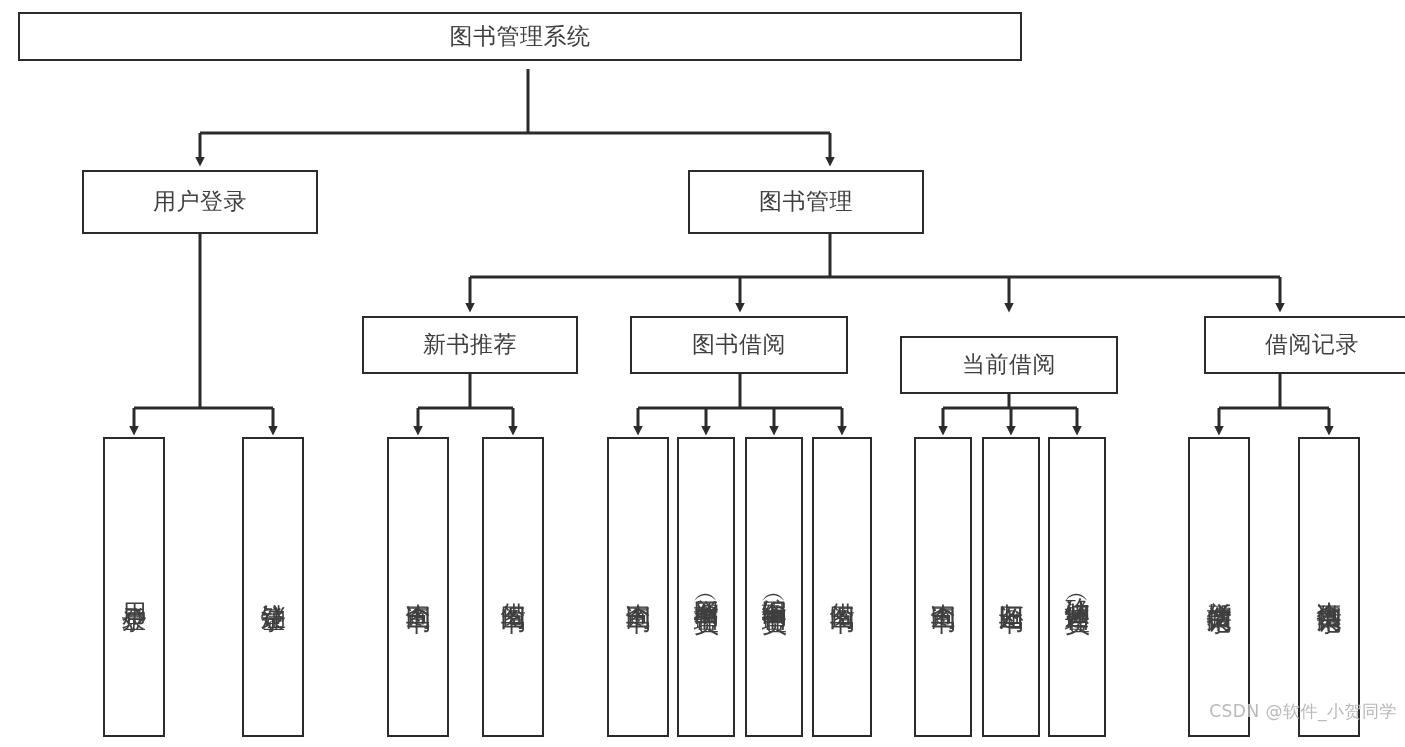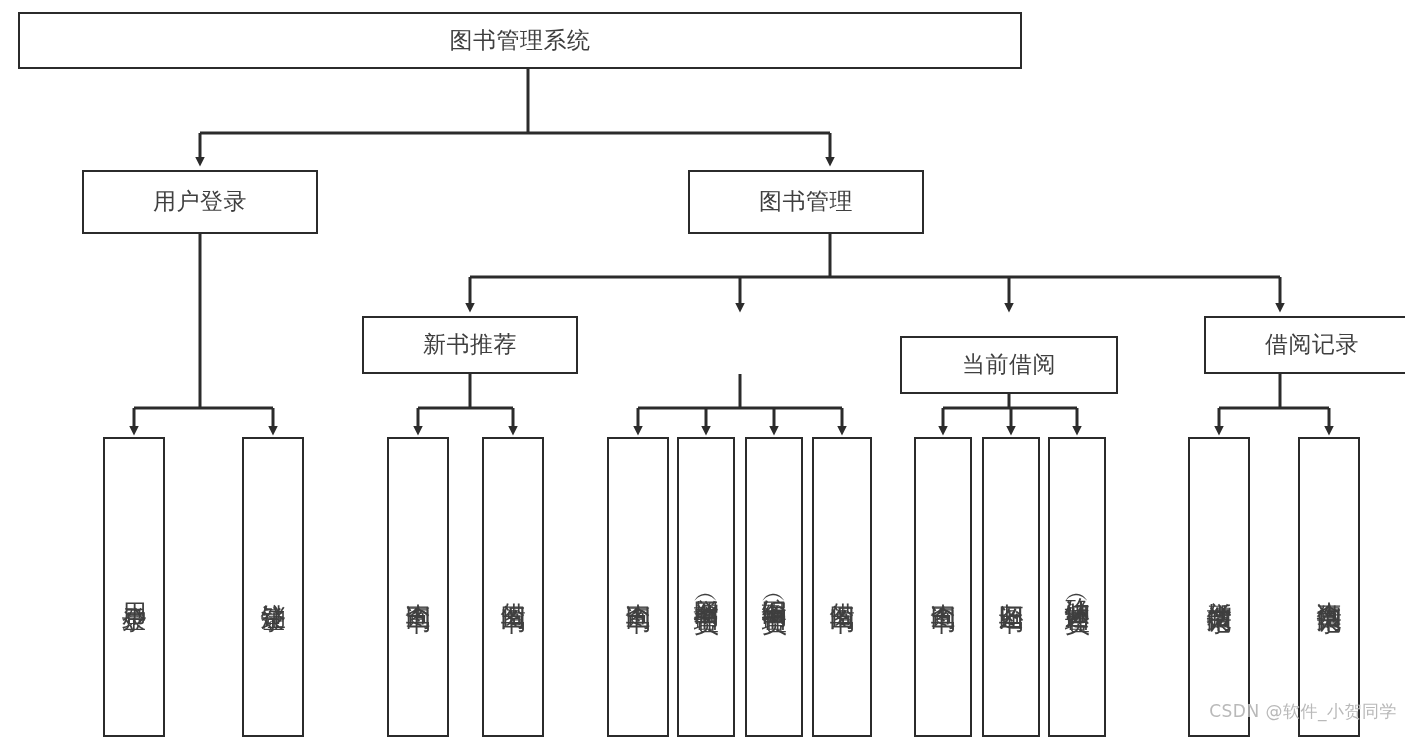--- a/index.html
+++ b/index.html
@@ -63,33 +63,36 @@
       <path d="M1011,408 L1011,427" marker-end="url(#ah)"></path>
       <path d="M1077,408 L1077,427" marker-end="url(#ah)"></path>
 
       <path d="M1280,374 L1280,408"></path>
       <path d="M1219,408 L1329,408"></path>
       <path d="M1219,408 L1219,427" marker-end="url(#ah)"></path>
       <path d="M1329,408 L1329,427" marker-end="url(#ah)"></path>
     </g>
   </svg>
 
-  <div class="node h-node" style="left: 18px; top: 12px; width: 1004px; height: 57px;">
+  <div class="node h-node" style="left: 18px; top: 12px; width: 1004px; height: 49px;">
     <span class="lbl">图书管理系统</span>
   </div>
 
   <div class="node h-node" style="left: 82px; top: 170px; width: 236px; height: 64px;">
     <span class="lbl">用户登录</span>
   </div>
   <div class="node h-node" style="left: 688px; top: 170px; width: 236px; height: 64px;">
     <span class="lbl">图书管理</span>
   </div>
 
   <div class="node h-node" style="left: 362px; top: 316px; width: 216px; height: 58px;">
     <span class="lbl">新书推荐</span>
+  </div>
+  <div class="node h-node" style="left: 630px; top: 316px; width: 218px; height: 58px;">
+    <span class="lbl">图书借阅</span>
   </div>
   <div class="node h-node" style="left: 900px; top: 316px; width: 218px; height: 58px; margin-top: 20px;">
     <span class="lbl">当前借阅</span>
   </div>
   <div class="node h-node" style="left: 1172px; top: 316px; width: 216px; height: 58px; margin-left: 32px;">
     <span class="lbl">借阅记录</span>
   </div>
 
   <div class="node v-node" style="left: 103px; top: 437px; width: 62px; height: 300px;">
     <span class="lbl">用户登录</span>

